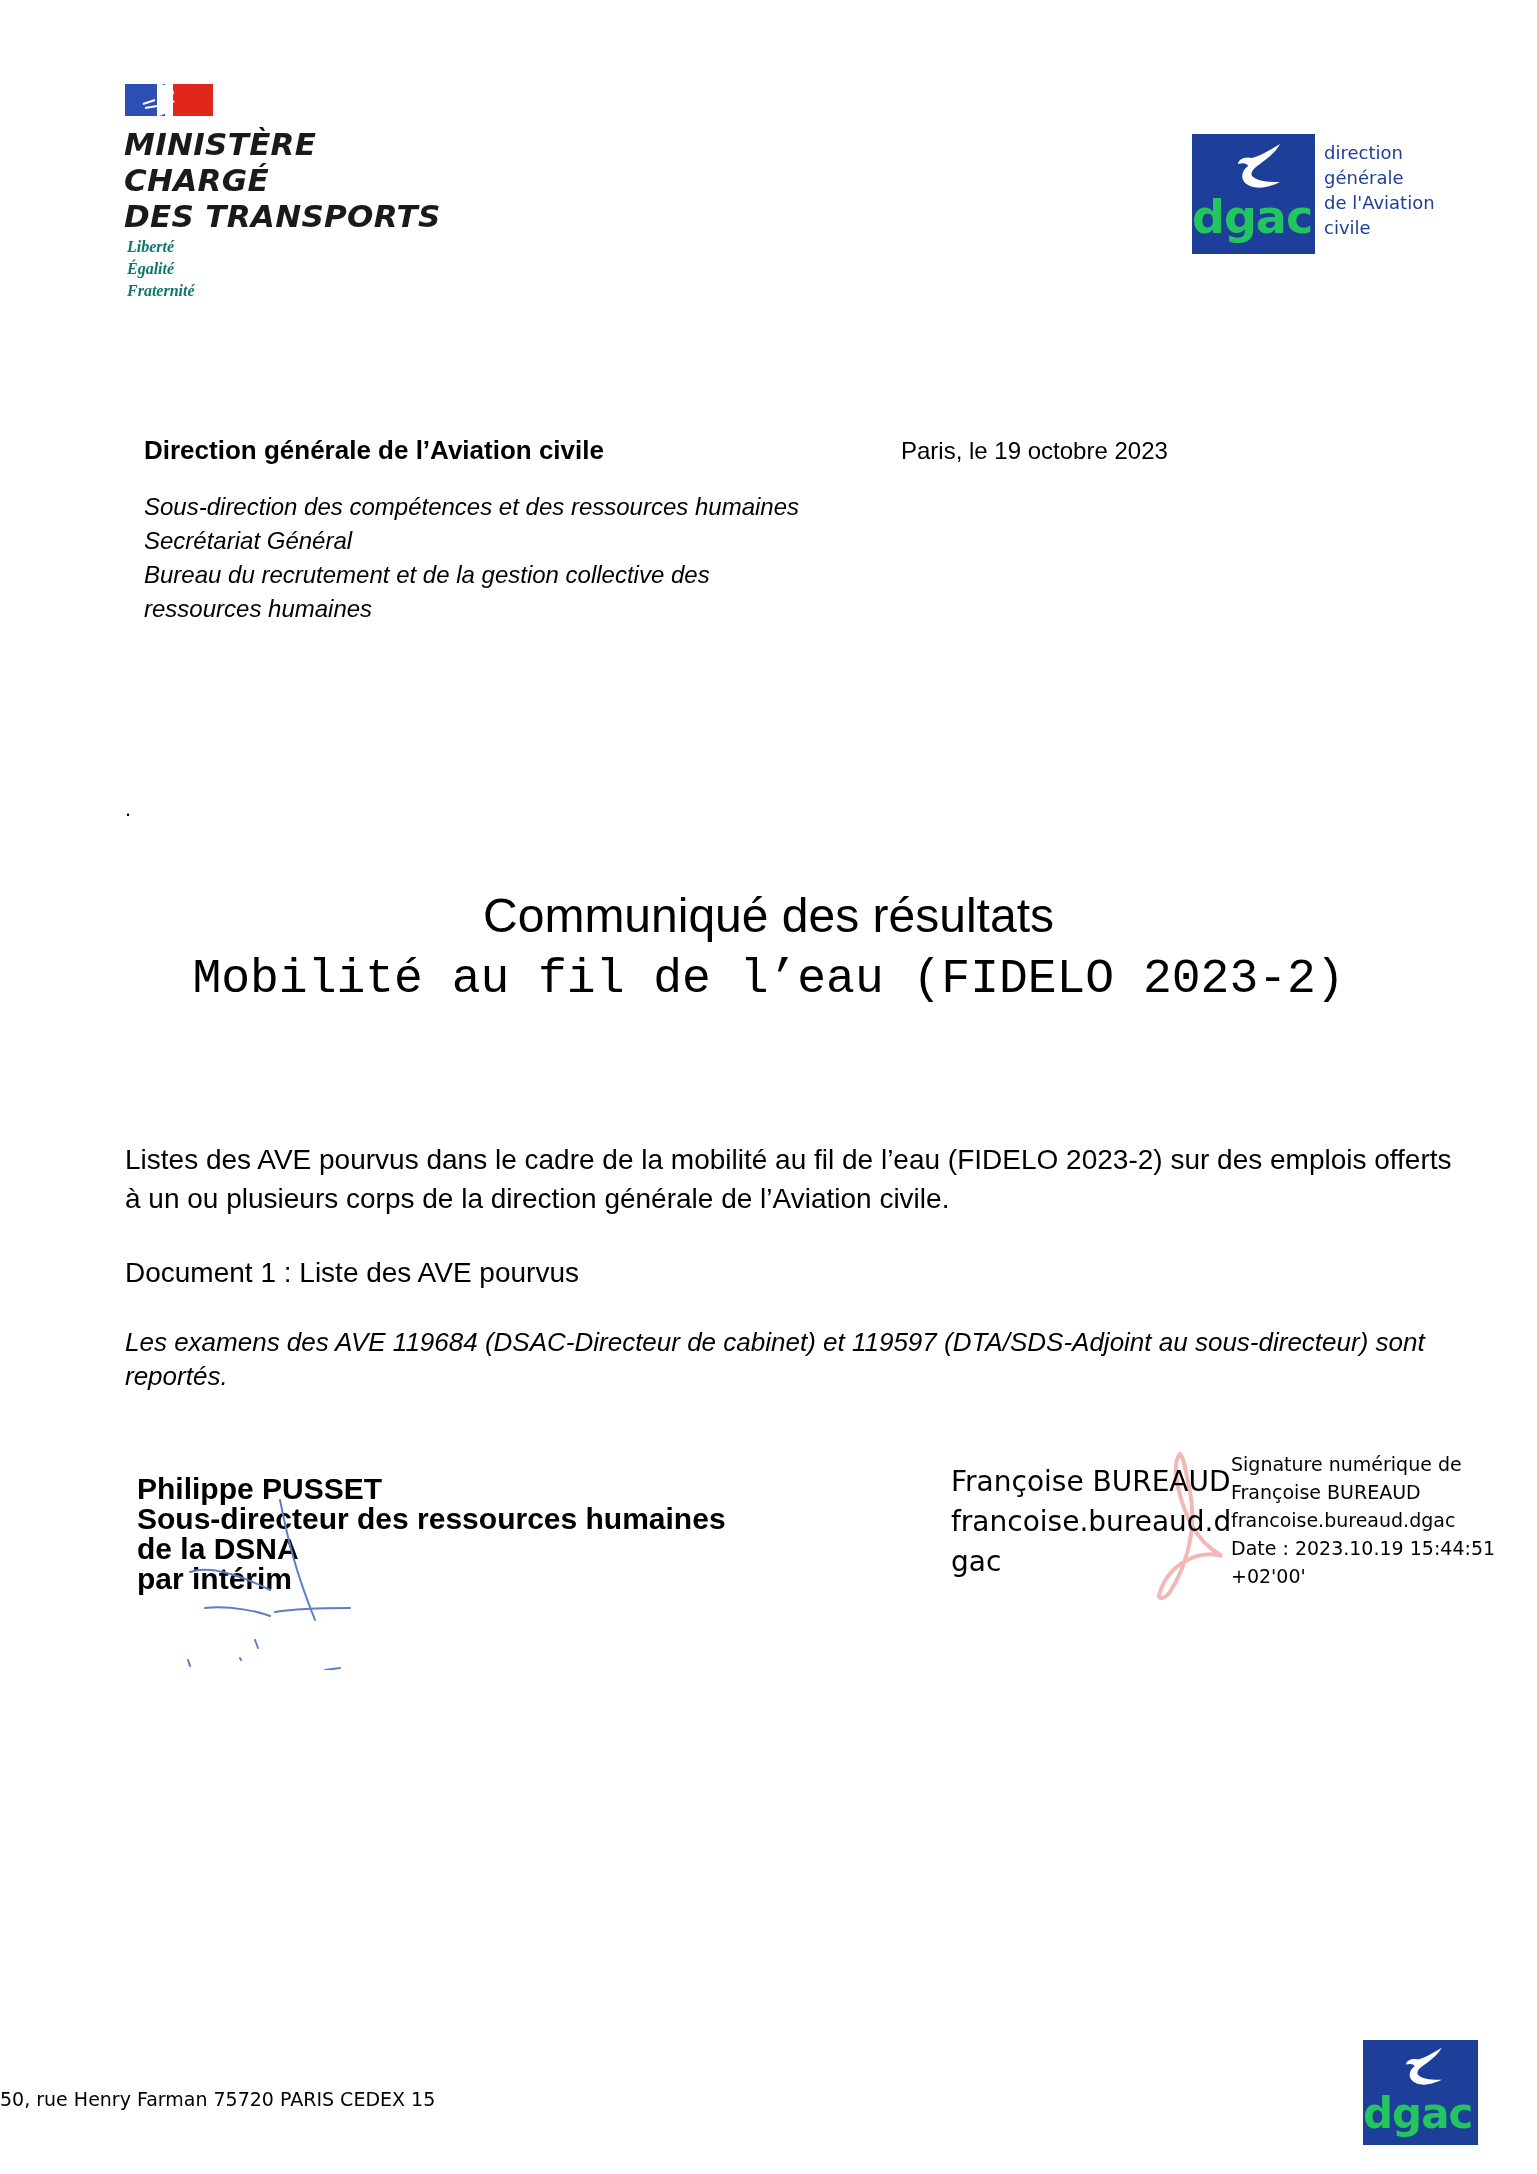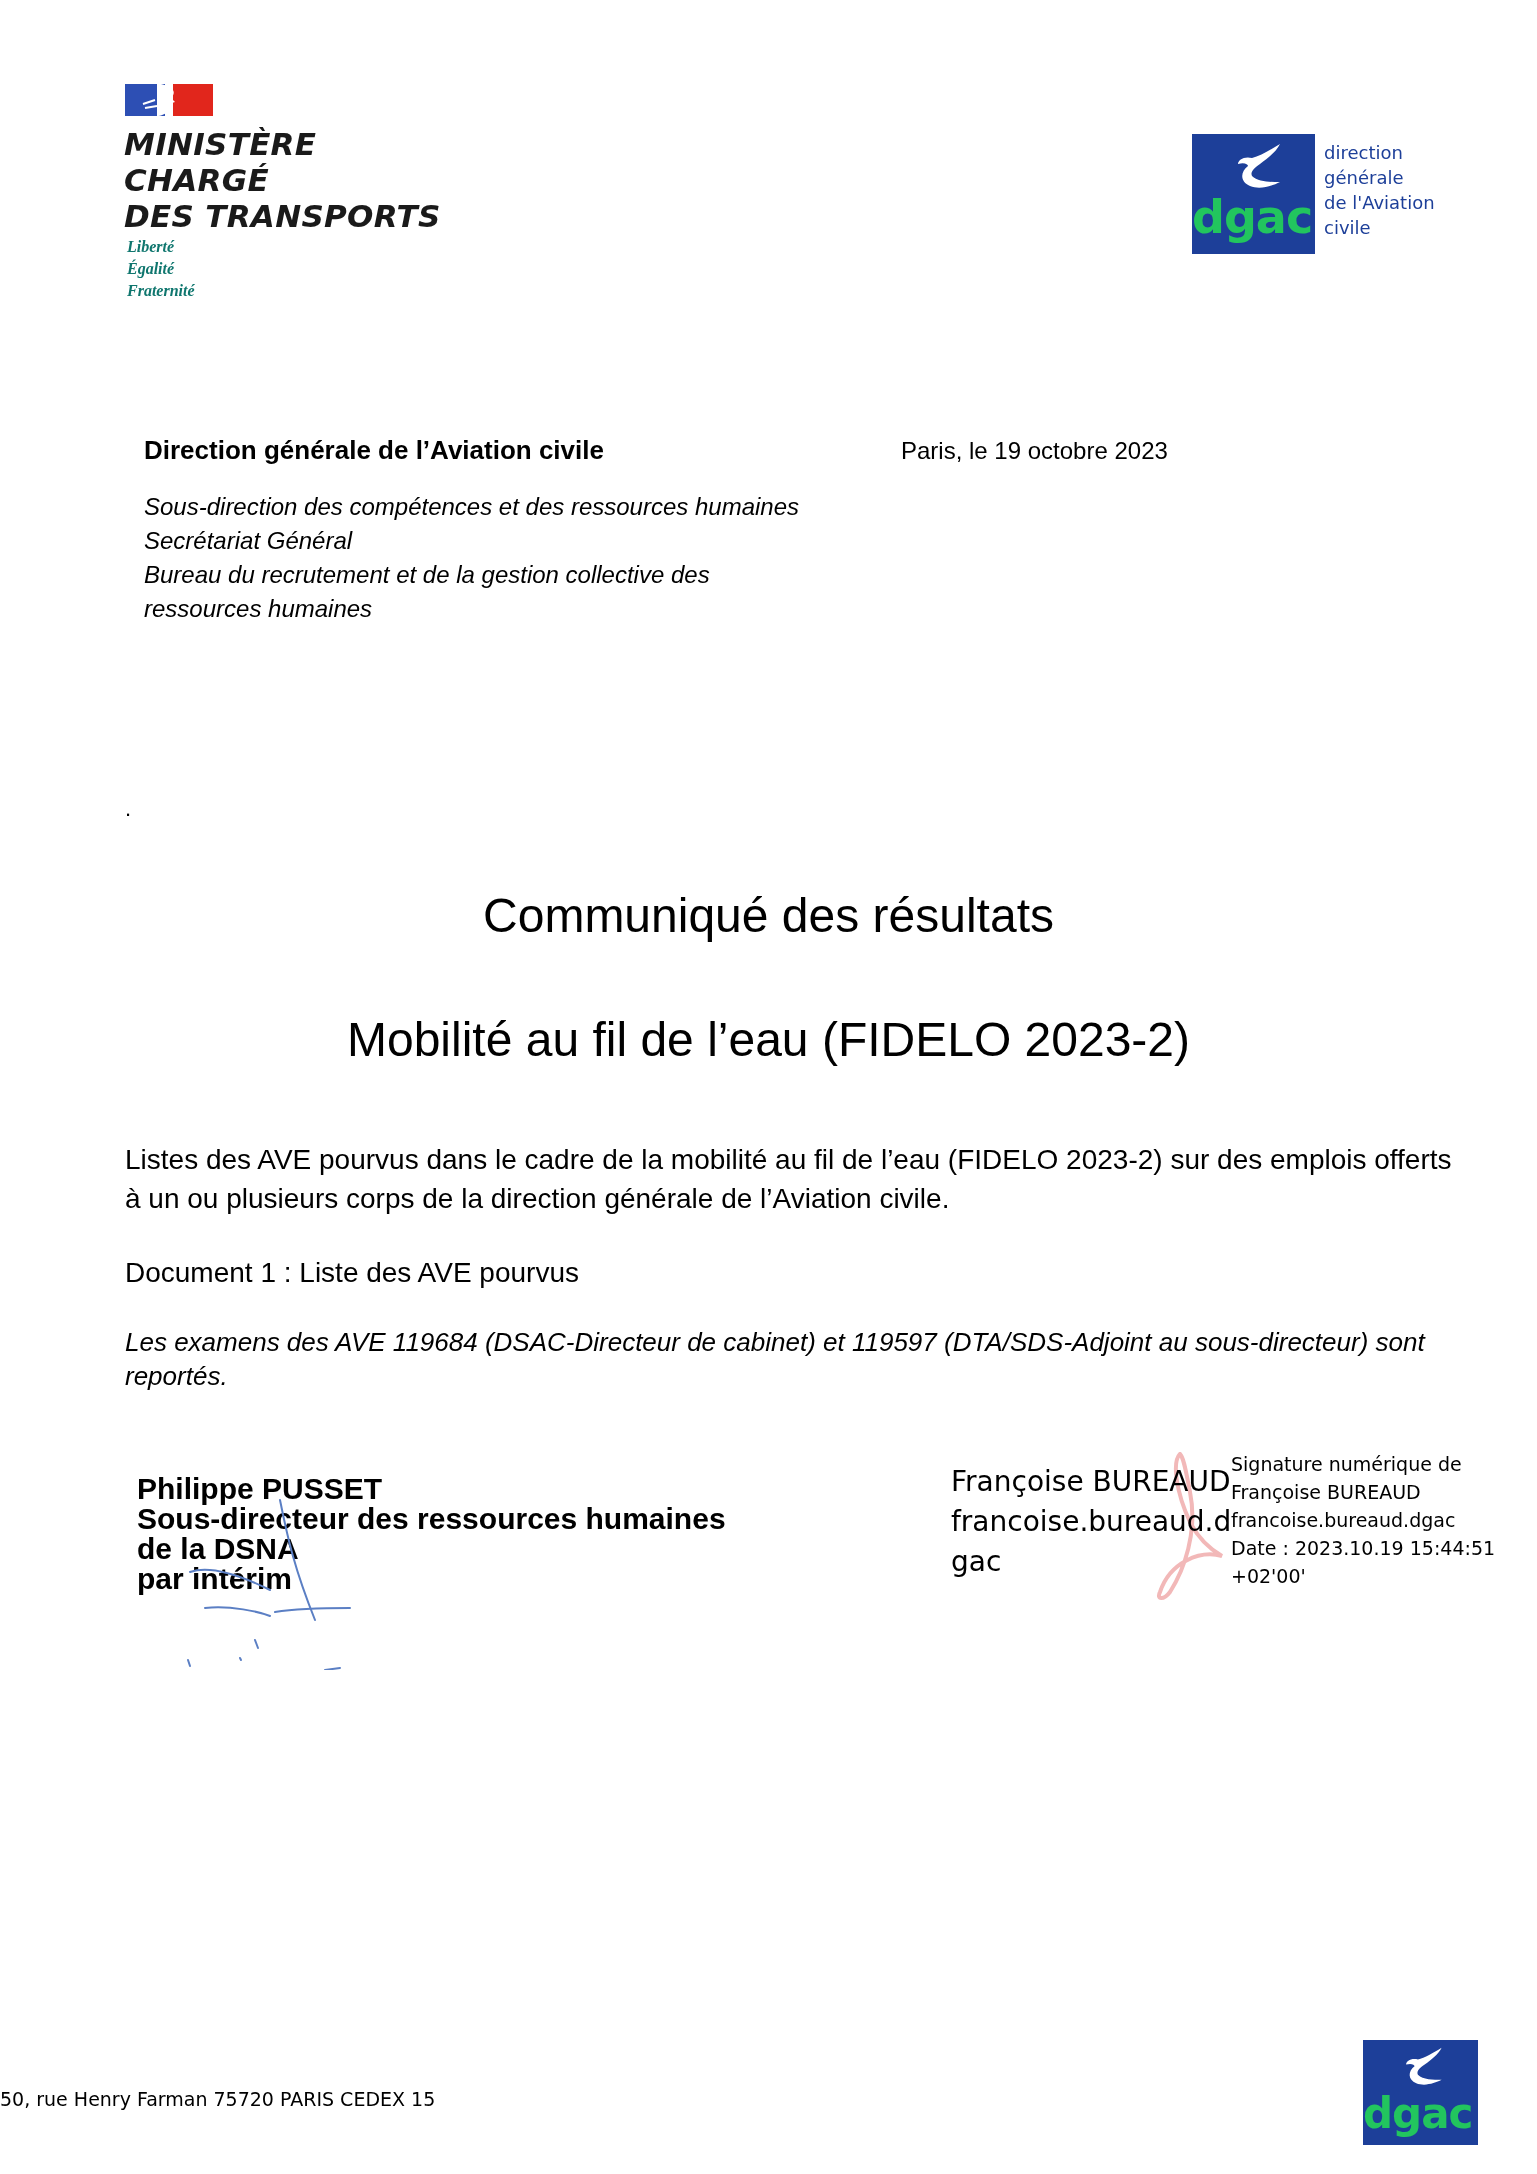--- a/index.html
+++ b/index.html
@@ -22,21 +22,21 @@
 
   
   .org { left:144px; top:435px; font-size:26px; font-weight:bold; }
   .date { left:901px; top:437px; font-size:24px; }
   .subs { left:144px; top:490px; font-size:24px; font-style:italic; line-height:34px; }
   .dot { left:125px; top:796px; font-size:22px; }
 
   
   .title { left:0; width:1537px; text-align:center; font-size:48px; }
   .title1 { top:888px; }
-  .title2 { top:1012px; }
+  .title2 { top:952px;font-family:Liberation Mono, monospace; }
 
   
   .para { left:125px; top:1140px; width:1330px; font-size:28px; line-height:39px; }
   .doc1 { left:125px; top:1257px; font-size:28px; }
   .note { left:125px; top:1325px; width:1300px; font-size:26px; font-style:italic; line-height:34px; }
 
   
   .sig-left { left:137px; top:1474px; font-size:30px; line-height:30px;font-weight:bold; }
   .scribble { left:180px; top:1490px; width:330px; height:180px; }
 

